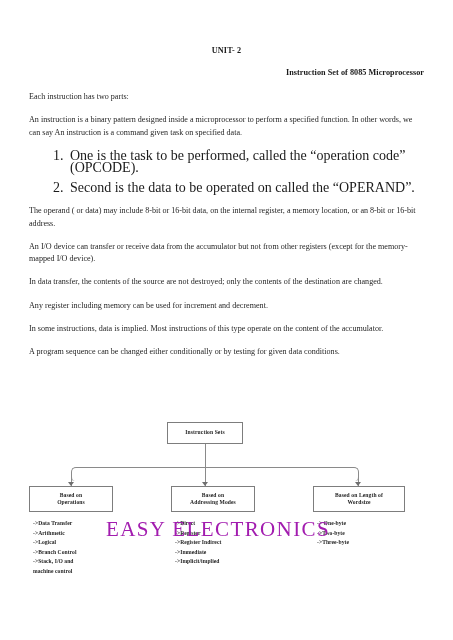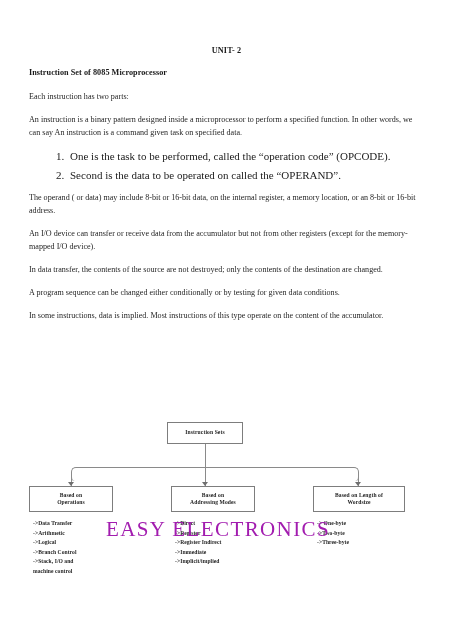--- a/index.html
+++ b/index.html
@@ -32,39 +32,39 @@
 
   .doc-title {
     text-align: center;
     font-weight: bold;
     font-size: 8.2px;
     letter-spacing: 0.1px;
     margin: 0 0 13px 0;
   }
 
   .doc-subtitle {
-    text-align: left;
+    text-align: right;
     font-weight: bold;
     font-size: 8.2px;
     letter-spacing: 0.05px;
     margin: 0 0 14px 0;
   }
 
   p.para {
     font-size: 8.1px;
     line-height: 12.6px;
     margin: 0 0 10.5px 0;
     text-align: left;
     color: #1f1f1f;
   }
 
   ol.numlist {
     margin: 0 0 10.5px 0;
     padding-left: 38px;
-    font-size: 11px;
+    font-size: 14px;
     line-height: 12.6px;
   }
   ol.numlist li {
     margin-bottom: 7px;
     padding-left: 3px;
   }
 
   a.inline-link {
     color: #2b57b5;
     text-decoration: underline;
@@ -176,24 +176,25 @@
     </ol>
 
     <p class="para">The operand  ( or data) may include 8-bit or 16-bit data, on the internal register, a memory location, or an 8-bit or 16-bit address.</p>
 
 
     <p class="para">An I/O device can transfer or receive data from the accumulator but not from other registers (except for the memory-mapped I/O device).</p>
 
     <p class="para">In data transfer, the contents of the source are not destroyed; only the contents of the destination are changed.</p>
 
 
+    <p class="para">Any register including memory can be used for increment and decrement.</p>
+
+    <p class="para">In some instructions, data is implied. Most instructions of this type operate on the content of the accumulator.</p>
 
     <p class="para">A program sequence can be changed either conditionally or by testing for given data conditions.</p>
-
-    <p class="para">In some instructions, data is implied. Most instructions of this type operate on the content of the accumulator.</p>
 
 
   </div>
 
   <div class="chart">
 
     <div class="node node-root">Instruction Sets</div>
 
     <div class="line vline" style="left:205px; top:26px; height:24px;"></div>
 

